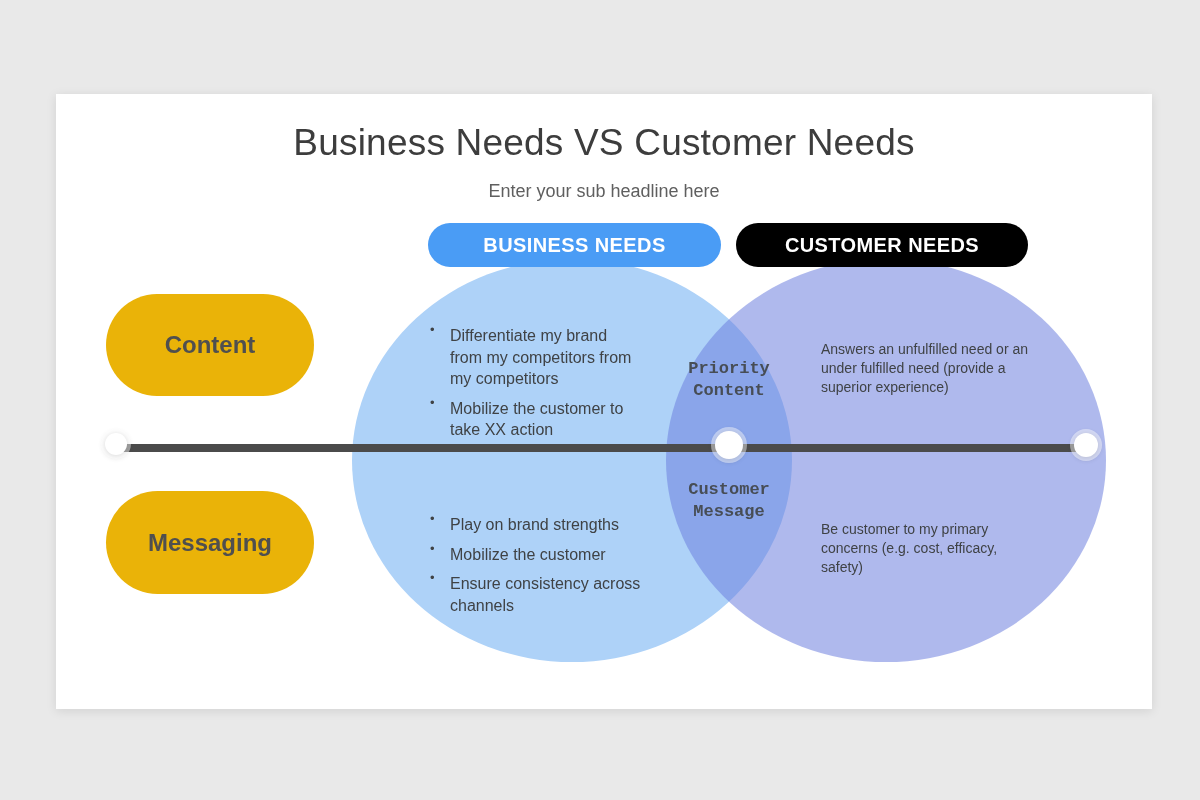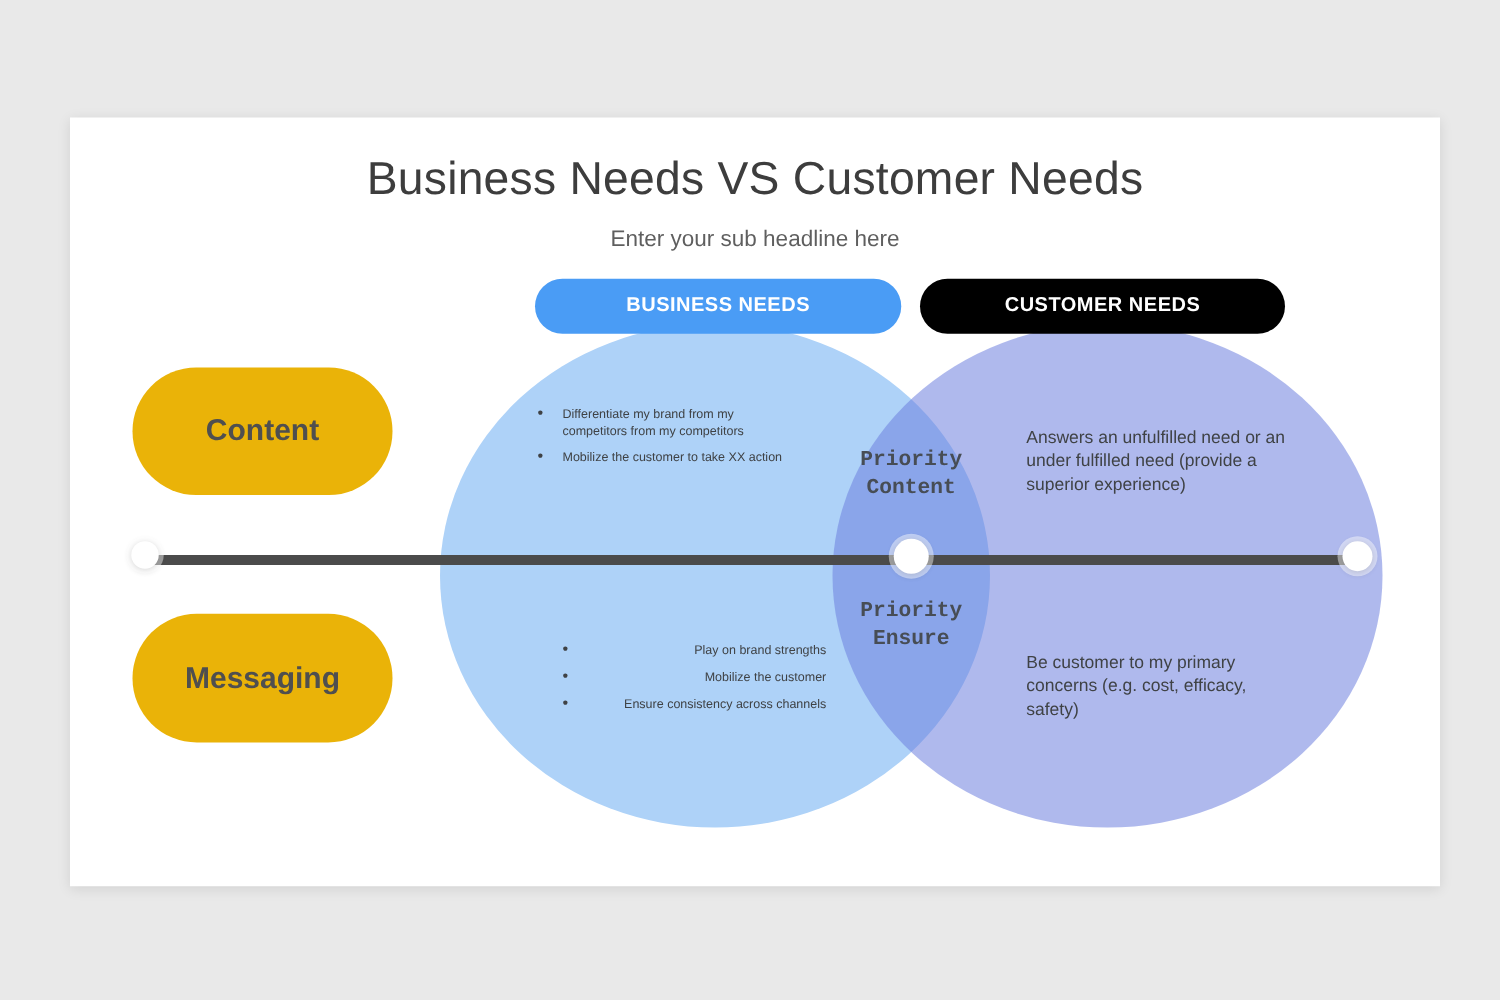--- a/index.html
+++ b/index.html
@@ -34,21 +34,21 @@
     color: #5f5f5f;
   }
   .pill-header {
     position: absolute;
     height: 44px;
     border-radius: 22px;
     display: flex;
     align-items: center;
     justify-content: center;
     color: #ffffff;
-    font-size: 16px;
+    font-size: 20px;
     font-weight: bold;
     letter-spacing: 0.4px;
     z-index: 6;
   }
   .pill-business { left: 372px; top: 129px; width: 293px; background: #4a9cf5; }
   .pill-customer { left: 680px; top: 129px; width: 292px; background: #000000; }
 
   .ellipse {
     position: absolute;
     width: 440px; height: 403px;
@@ -91,38 +91,38 @@
     color: #4f4f4f;
     z-index: 4;
   }
   .row-content   { top: 200px; height: 102px; }
   .row-messaging { top: 397px; height: 103px; }
 
   .bullet-list {
     position: absolute;
     list-style: none;
     z-index: 4;
-    font-size: 10px;
+    font-size: 16px;
     line-height: 1.35;
     color: #3f4245;
   }
   .bullet-list li {
     position: relative;
     padding-left: 22px;
   }
   .bullet-list li::before {
     content: "\2022";
     position: absolute;
     left: 2px;
     top: 0;
     font-size: 13px;
     color: #3f4245;
   }
   .list-business-content   { left: 368px; top: 223px; width: 218px; }
-  .list-business-messaging { left: 388px; top: 412px; width: 225px; text-align: right; }
+  .list-business-messaging { left: 368px; top: 412px; width: 225px; }
 
   .side-text {
     position: absolute;
     z-index: 4;
     font-size: 14px;
     line-height: 1.35;
     color: #3f4245;
   }
   .text-customer-content   { left: 761px; top: 242px; width: 218px; }
   .text-customer-messaging { left: 761px; top: 422px; width: 210px; }
@@ -177,18 +177,18 @@
     <li>Mobilize the customer to take XX action</li>
   </ul>
 
   <ul class="bullet-list list-business-messaging">
     <li>Play on brand strengths</li>
     <li>Mobilize the customer</li>
     <li>Ensure consistency across channels</li>
   </ul>
 
   <div class="priority-label priority-content">Priority Content</div>
-  <div class="priority-label priority-message">Priority Ensure</div>
+  <div class="priority-label priority-message">Customer Message</div>
 
   <div class="side-text text-customer-content">Answers an unfulfilled need or an under fulfilled need (provide a superior experience)</div>
   <div class="side-text text-customer-messaging">Be customer to my primary concerns (e.g. cost, efficacy, safety)</div>
 
 </div>
 
 </body></html>

